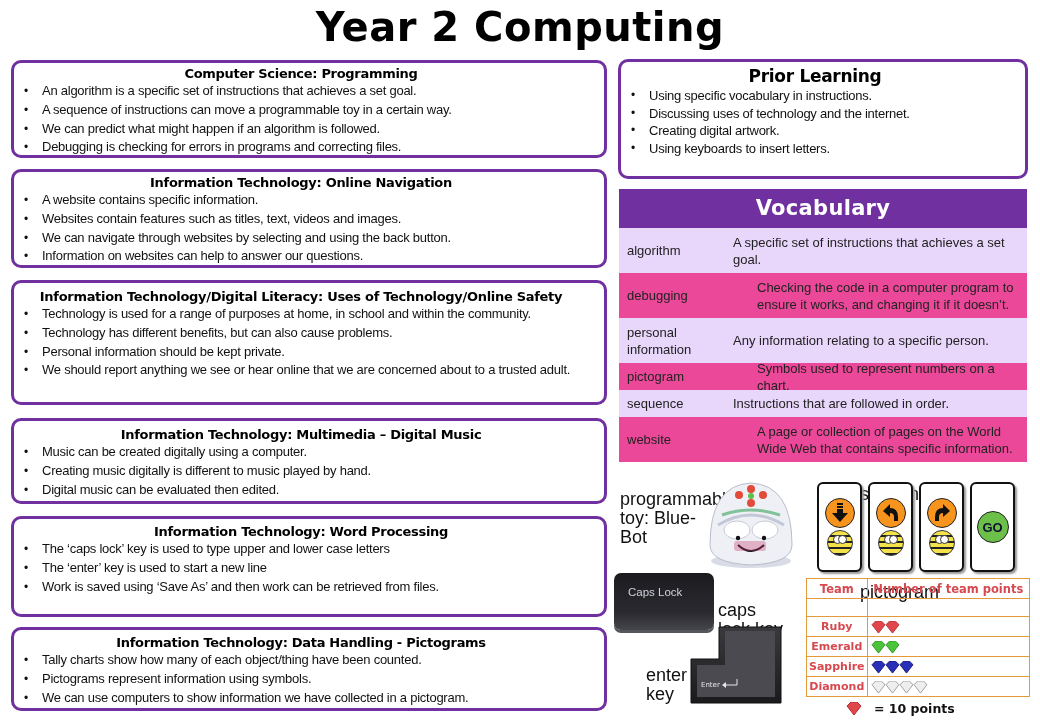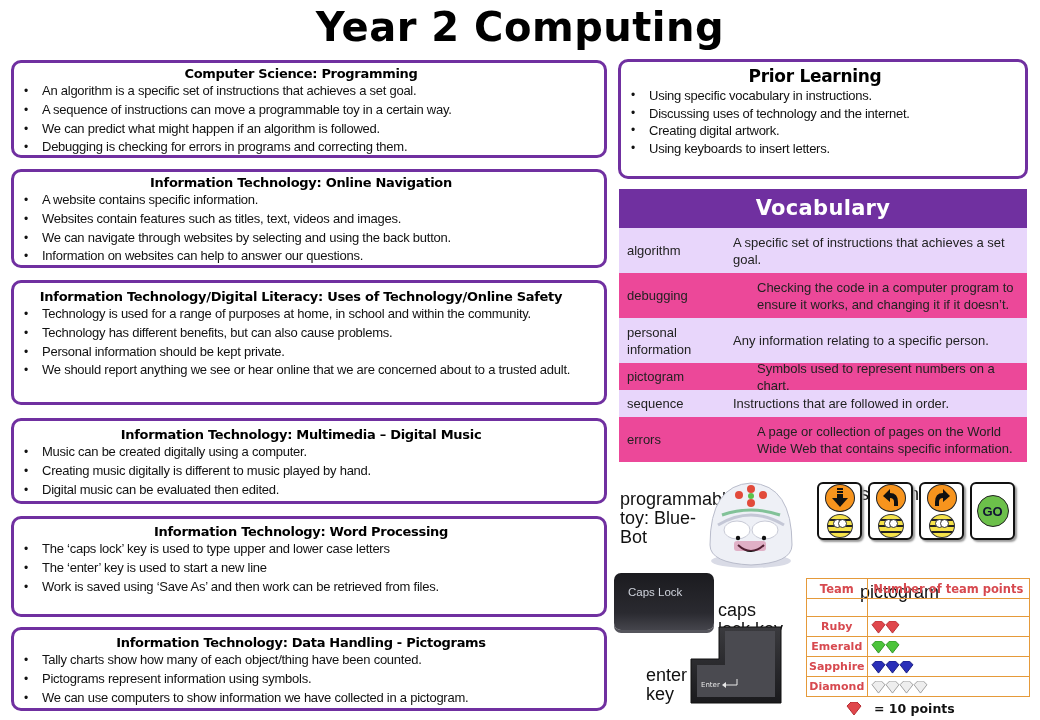--- a/index.html
+++ b/index.html
@@ -45,21 +45,21 @@
   .vrow.dark { background: #ec4899; gap: 24px; }
 
   .label { position: absolute; font-size: 18px; text-align: left; color: #111; line-height: 19px; margin-top: 24px; }
 
   
   .bluebot { position: absolute; left: 700px; top: 475px; width: 102px; height: 95px; }
 
   
   .cards { position: absolute; left: 817px; top: 482px; display: flex; gap: 6px; }
   .card {
-    width: 45px; height: 58px; border: 2px solid #111; border-radius: 6px; background: #fff;
+    width: 45px; height: 90px; border: 2px solid #111; border-radius: 6px; background: #fff;
     box-shadow: 2px 2px 2px #999; display: flex; flex-direction: column; align-items: center;
     justify-content: center; gap: 2px;
   }
   .btn-circle {
     width: 30px; height: 30px; border-radius: 50%; background: #f7941d; border: 1.5px solid #222;
     display: flex; align-items: center; justify-content: center;
   }
   .go-circle {
     width: 32px; height: 32px; border-radius: 50%; background: #6cc04a; border: 1.5px solid #222;
     display: flex; align-items: center; justify-content: center; font-weight: bold; font-size: 13px; color: #113;
@@ -100,21 +100,21 @@
 <body>
 
 <div class="title">Year 2 Computing</div>
 
 <div class="box" style="left:11px;top:60px;width:596px;height:98px;">
   <h2>Computer Science: Programming</h2>
   <ul>
     <li>An algorithm is a specific set of instructions that achieves a set goal.</li>
     <li>A sequence of instructions can move a programmable toy in a certain way.</li>
     <li>We can predict what might happen if an algorithm is followed.</li>
-    <li>Debugging is checking for errors in programs and correcting them.</li>
+    <li>Debugging is checking for errors in programs and correcting files.</li>
   </ul>
 </div>
 
 <div class="box" style="left:11px;top:169px;width:596px;height:99px;">
   <h2>Information Technology: Online Navigation</h2>
   <ul>
     <li>A website contains specific information.</li>
     <li>Websites contain features such as titles, text, videos and images.</li>
     <li>We can navigate through websites by selecting and using the back button.</li>
     <li>Information on websites can help to answer our questions.</li>
@@ -184,21 +184,21 @@
   </div>
   <div class="vrow dark" style="height:27px;">
     <div class="term">pictogram</div>
     <div class="def">Symbols used to represent numbers on a chart.</div>
   </div>
   <div class="vrow light" style="height:27px;">
     <div class="term">sequence</div>
     <div class="def">Instructions that are followed in order.</div>
   </div>
   <div class="vrow dark" style="height:45px;">
-    <div class="term">errors</div>
+    <div class="term">website</div>
     <div class="def">A page or collection of pages on the World Wide Web that contains specific information.</div>
   </div>
 </div>
 
 <div class="label" style="left:620px;top:466px;width:102px;">programmable toy: Blue-Bot</div>
 <svg class="bluebot" viewBox="0 0 102 95">
   <ellipse cx="51" cy="86" rx="40" ry="7" fill="#d9dbe6"></ellipse>
   <path d="M10 70 Q10 10 51 8 Q92 10 92 70 Q92 88 51 90 Q10 88 10 70Z" fill="#eef0f6" stroke="#b9bccb"></path>
   <path d="M18 50 Q51 30 84 50" fill="none" stroke="#c4c7d6" stroke-width="3"></path>
   <circle cx="51" cy="14" r="4" fill="#e24a3a"></circle>

